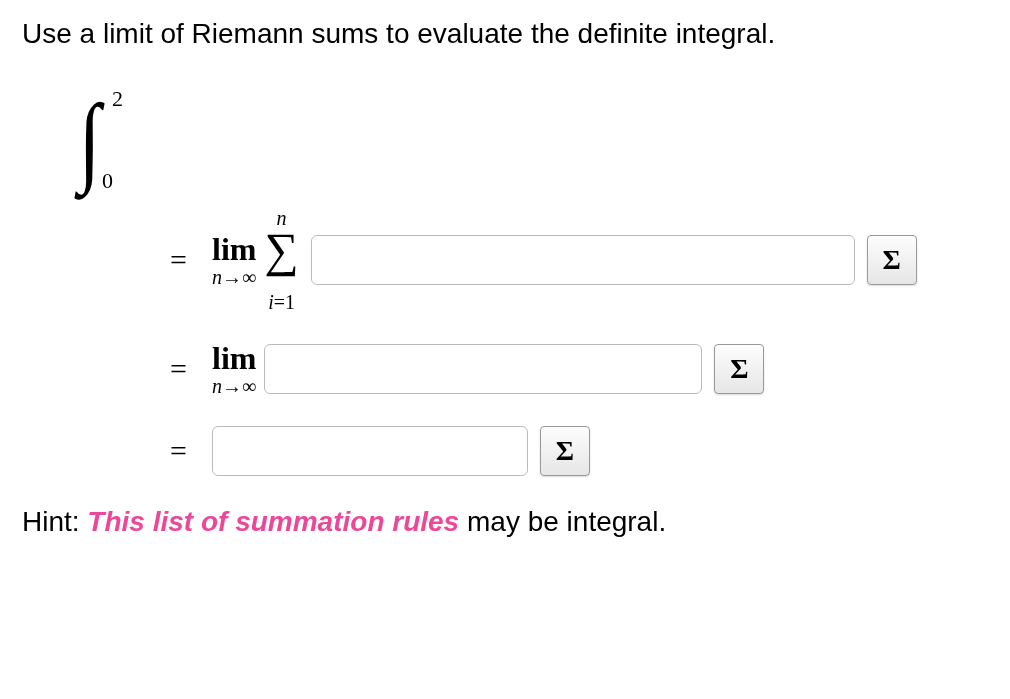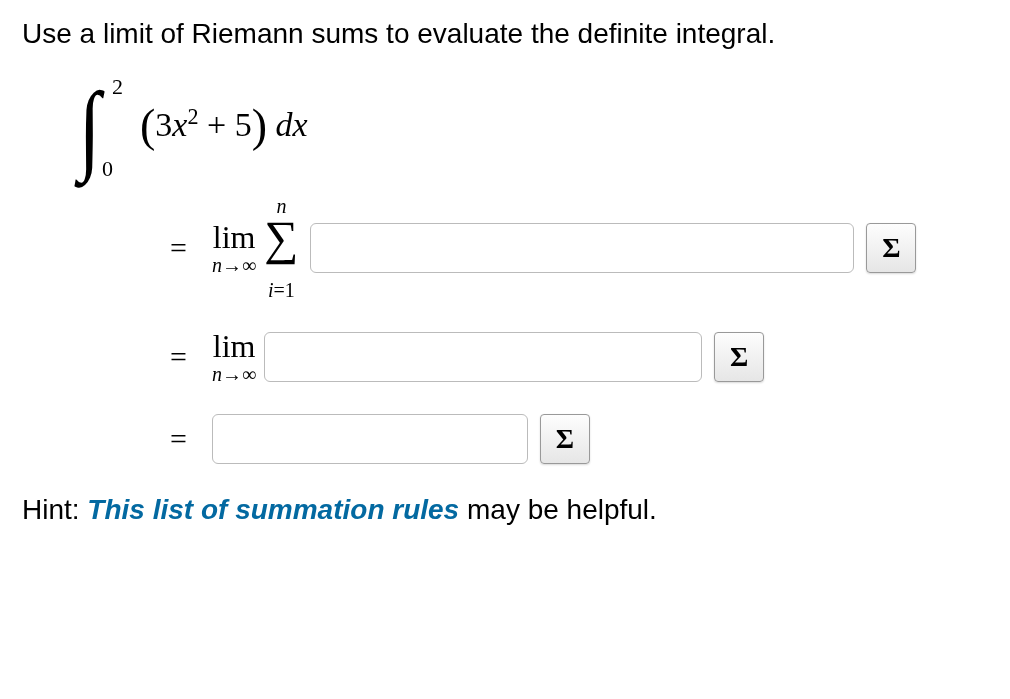--- a/index.html
+++ b/index.html
@@ -7,21 +7,21 @@
       font-family: Arial, Helvetica, sans-serif;
       background: #fff;
       padding: 18px 22px;
       width: 1010px;
       height: 699px;
       color: #000;
     }
     .prompt {
       font-size: 28px;
       font-weight: 400;
-      margin-bottom: 28px;
+      margin-bottom: 40px;
     }
     .math-block {
       margin-left: 48px;
     }
     .integral-row {
       display: flex;
       align-items: center;
       font-family: 'Times New Roman', Times, serif;
       font-size: 34px;
       margin-bottom: 18px;
@@ -79,20 +79,21 @@
     }
     .lim-block {
       display: inline-flex;
       flex-direction: column;
       align-items: center;
       line-height: 1;
       margin-right: 8px;
     }
     .lim-top {
       font-size: 32px;
+      font-weight: bold;
     }
     .lim-bot {
       font-size: 20px;
       font-style: italic;
       margin-top: 2px;
     }
     .sum-block {
       display: inline-flex;
       flex-direction: column;
       align-items: center;
@@ -139,21 +140,21 @@
       align-items: center;
       justify-content: center;
       box-shadow: 0 1px 2px rgba(0,0,0,0.15);
     }
     .hint {
       font-size: 28px;
       margin-top: 24px;
     }
     .hint-label { font-weight: normal; }
     .hint-link {
-      color: #0369a1;
+      color: #ec4899;
       font-style: italic;
       font-weight: bold;
       cursor: pointer;
       text-align: center;
     }
     .sup { font-size: 0.65em; vertical-align: super; font-style: normal; }
     .ital { font-style: italic; }
     .infty { font-style: normal; }
   </style>
 </head>
@@ -162,23 +163,20 @@
 <div class="prompt">Use a limit of Riemann sums to evaluate the definite integral.</div>
 
 <div class="math-block">
 
   <div class="integral-row">
     <span class="integral-wrap">
       <span class="integral-sign">∫</span>
       <span class="int-upper">2</span>
       <span class="int-lower">0</span>
     </span>
-    <span class="integrand">
-      <span class="paren">(</span><span style="font-style:normal">3</span><span class="ital">x</span><span class="sup">2</span><span style="font-style:normal"> + 5</span><span class="paren">)</span><span class="ital"> dx</span>
-    </span>
   </div>
 
   <div class="step-row">
     <span class="eq-sign">=</span>
     <span class="lim-block">
       <span class="lim-top">lim</span>
       <span class="lim-bot"><span class="ital">n</span><span class="infty">→</span><span class="infty">∞</span></span>
     </span>
     <span class="sum-block">
       <span class="sum-top">n</span>
@@ -201,14 +199,14 @@
 
   <div class="step-row">
     <span class="eq-sign">=</span>
     <input type="text" class="answer-input input-3" style="">
     <button class="sigma-btn">Σ</button>
   </div>
 
 </div>
 
 <div class="hint">
-  <span class="hint-label">Hint: </span><span class="hint-link">This list of summation rules</span><span> may be helpful.</span>
+  <span class="hint-label">Hint: </span><span class="hint-link">This list of summation rules</span><span> may be integral.</span>
 </div>
 
 </body></html>

